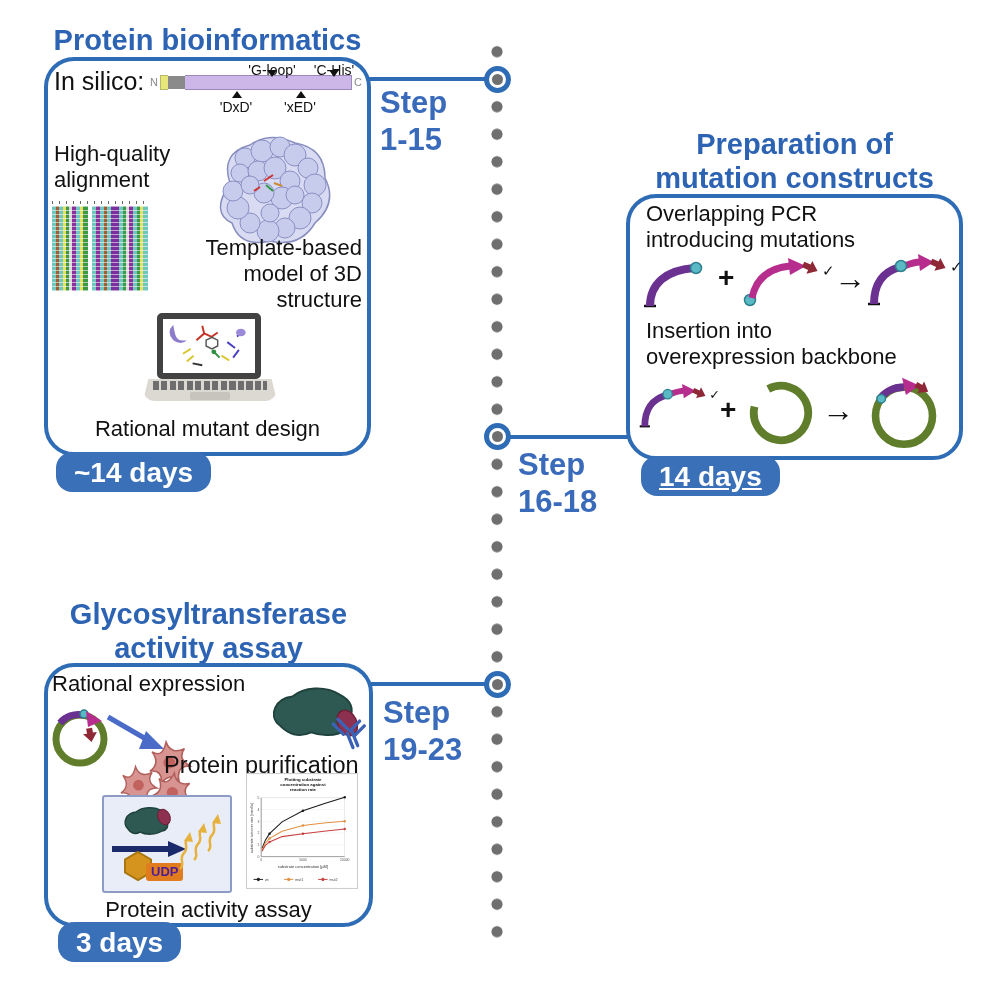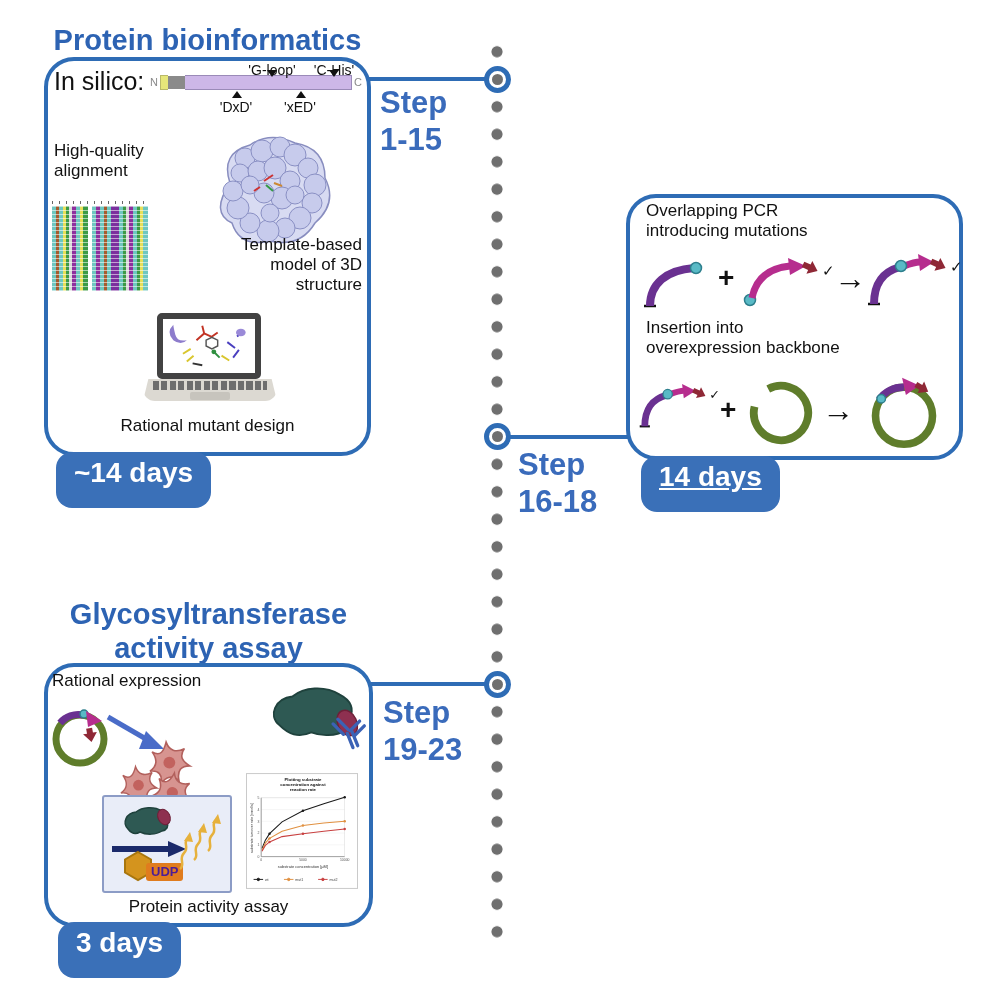--- a/index.html
+++ b/index.html
@@ -16,22 +16,22 @@
         background:#fff;z-index:2;}
   .node::after{content:"";position:absolute;left:3px;top:3px;width:11px;height:11px;
         border-radius:50%;background:#6f6f6f;}
   .step-label{position:absolute;color:#3a6bbb;font-weight:bold;font-size:31px;line-height:1.2;z-index:2;}
 
   
   .panel{position:absolute;border:4px solid #2e6cb5;border-radius:30px;background:#fff;z-index:1;}
   .panel-title{position:absolute;color:#2d63b3;font-weight:bold;font-size:29px;line-height:1.16;
         text-align:center;z-index:1;}
   .badge{position:absolute;background:#3a70b8;color:#fff;font-weight:bold;font-size:28px;
-        line-height:42px;height:56px;border-radius:16px;padding:0 18px;z-index:3;text-align:center;}
-  .body-text{position:absolute;font-size:17px;line-height:1.18;color:#111;}
+        line-height:42px;height:40px;border-radius:16px;padding:0 18px;z-index:3;text-align:center;}
+  .body-text{position:absolute;font-size:22px;line-height:1.18;color:#111;}
 
   
   .in-silico{font-size:25px;}
   .domain-bar{position:absolute;display:flex;align-items:center;height:14px;}
   .term-label{font-size:11px;color:#8a8a8a;padding:0 2px;}
   .seg{height:13px;}
   .seg-yellow{width:7px;background:#e6e67a;border:1px solid #b9b96a;border-right:none;}
   .seg-gray{width:17px;background:#8a8a8a;}
   .seg-lavender{width:166px;background:#cdb7e8;border:1px solid #9a8ab8;border-left:none;}
   .ann{position:absolute;font-size:14px;color:#111;width:56px;text-align:center;}
@@ -185,20 +185,22 @@
       </div>
       <div class="base">
         <div class="keys"></div>
         <div class="touchpad"></div>
       </div>
     </div>
     <div class="body-text" style="left:0;top:355px;width:100%;text-align:center;">Rational mutant design</div>
   </div>
   <div class="badge" style="left:56px;top:452px;">~14 days</div>
 
+  <div class="panel-title pre" style="left:626px;top:128px;width:337px;">Preparation of
+mutation constructs</div>
   <div class="panel" style="left:626px;top:194px;width:329px;height:258px;">
 
     <div class="body-text pre" style="left:16px;top:3px;">Overlapping PCR
 introducing mutations</div>
 
     <svg style="left:12px;top:60px;" width="72" height="52" viewBox="0 0 72 52">
       <path d="M2,48 h12" stroke="#111" stroke-width="2.5"></path>
       <path d="M8,48 C8,26 24,12 52,10" stroke="#6a3191" stroke-width="8" fill="none"></path>
       <circle cx="54" cy="10" r="5.5" fill="#59bac6" stroke="#2e7f8d" stroke-width="1.5"></circle>
     </svg>
@@ -291,20 +293,21 @@
 
     <svg style="left:216px;top:16px;" width="106" height="80" viewBox="0 0 112 84">
       <path d="M16,44 C4,34 12,16 30,14 C42,4 64,2 80,12 C92,18 96,28 90,36 C96,40 94,48 86,50 C76,56 60,56 50,52 C36,58 26,54 16,44 Z" fill="#2e5953" stroke="#1f423d" stroke-width="2"></path>
       <ellipse cx="88" cy="42" rx="10" ry="14" transform="rotate(-25 88 42)" fill="#8e3050" stroke="#6e2038" stroke-width="1.5"></ellipse>
       <g stroke="#3b62b5" stroke-width="3.5" stroke-linecap="round" fill="none">
         <path d="M78,38 L89,49 M73,43 L84,54"></path>
         <path d="M101,40 L91,50 M106,45 L96,55"></path>
         <path d="M88,53 L94,68 M93,51 L99,66"></path>
       </g>
     </svg>
+    <div class="body-text" style="left:116px;top:85px;font-size:23.5px;">Protein purification</div>
 
     <div class="reaction-box" style="left:54px;top:128px;">
       <svg style="left:16px;top:8px;" width="56" height="40" viewBox="0 0 56 40">
         <path d="M8,24 C2,18 6,8 16,7 C22,2 34,1 42,6 C48,9 50,14 47,18 C49,21 47,25 42,26 C36,30 26,30 20,27 C15,30 11,28 8,24 Z" fill="#2e5953" stroke="#1f423d" stroke-width="1.5"></path>
         <ellipse cx="44" cy="12" rx="6" ry="8" transform="rotate(-25 44 12)" fill="#8e3050" stroke="#6e2038" stroke-width="1"></ellipse>
       </svg>
       <svg style="left:8px;top:44px;" width="74" height="16" viewBox="0 0 74 16">
         <line x1="0" y1="8" x2="58" y2="8" stroke="#1b2a6b" stroke-width="6"></line>
         <polygon points="56,0 74,8 56,16" fill="#1b2a6b"></polygon>
       </svg>

